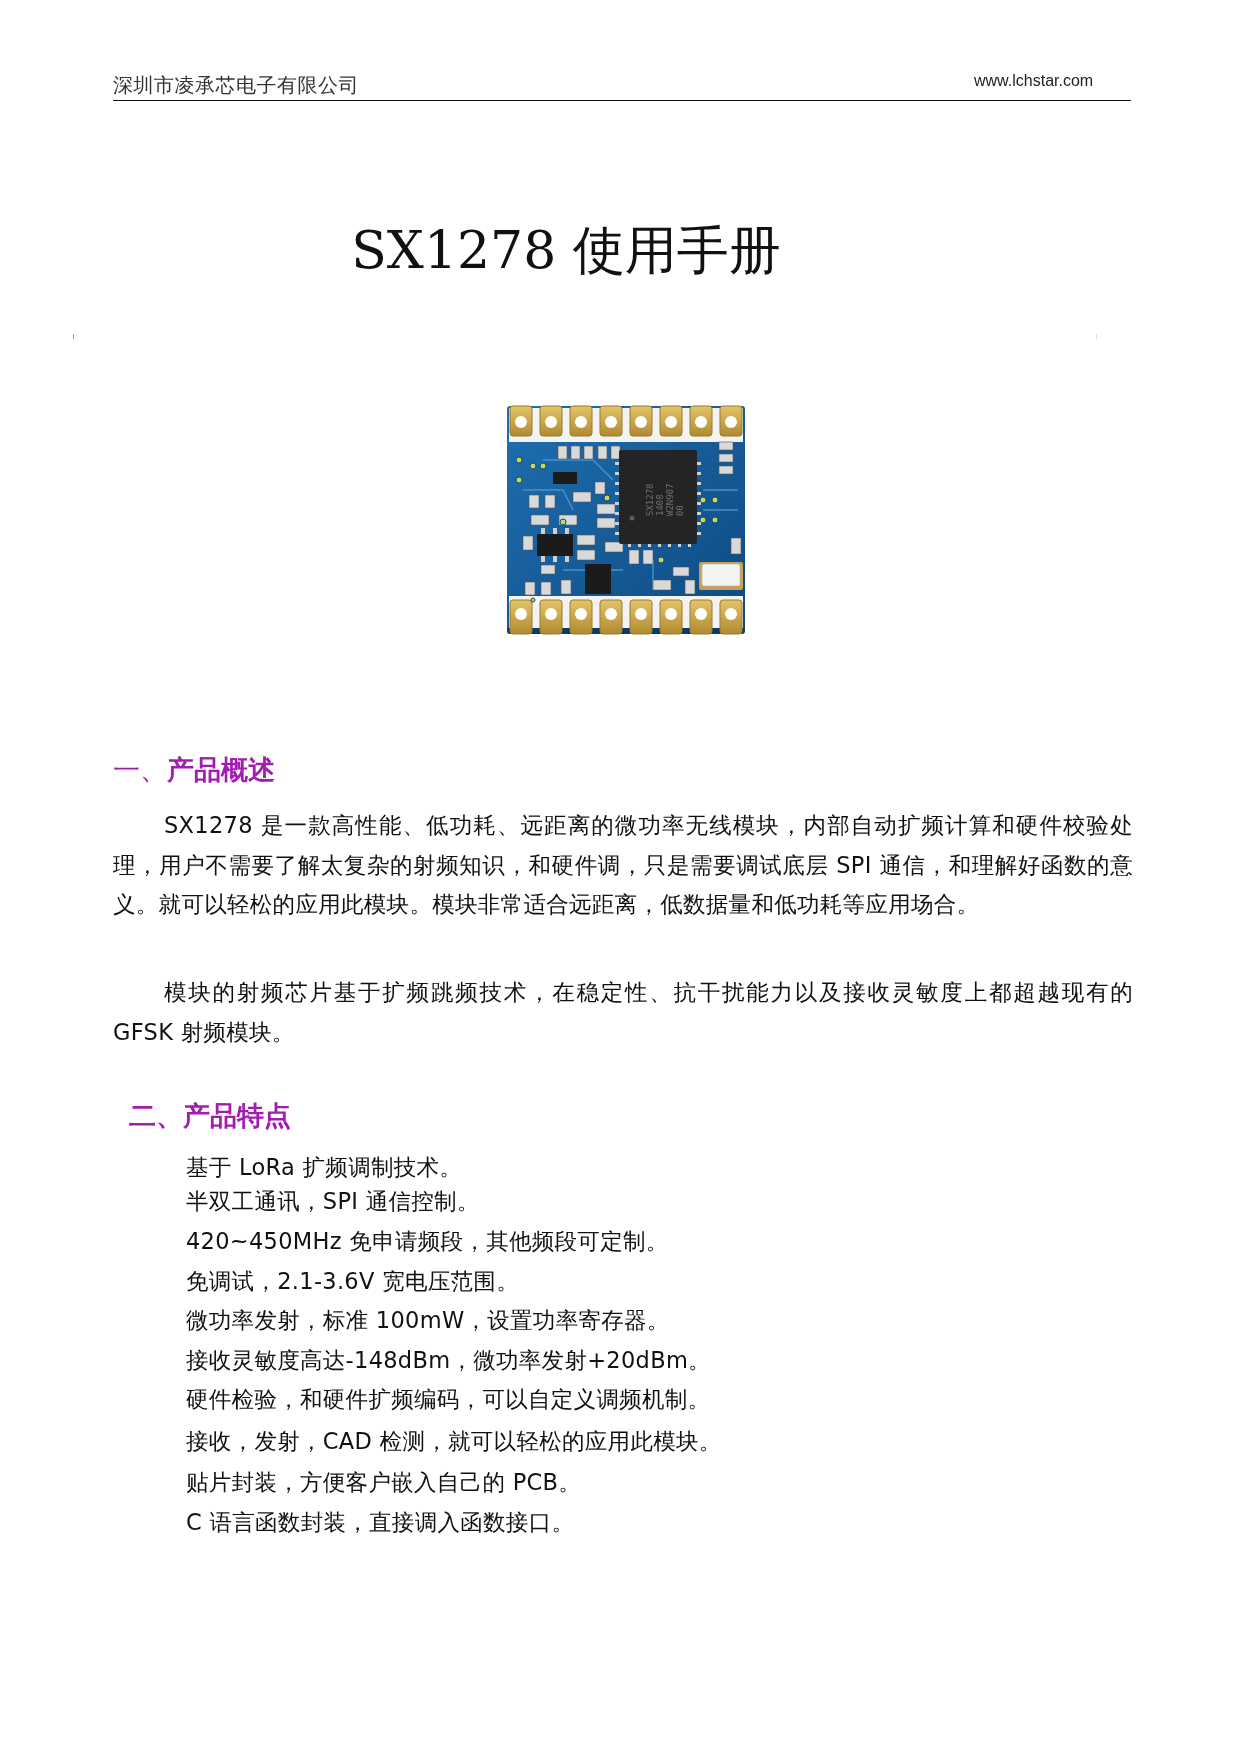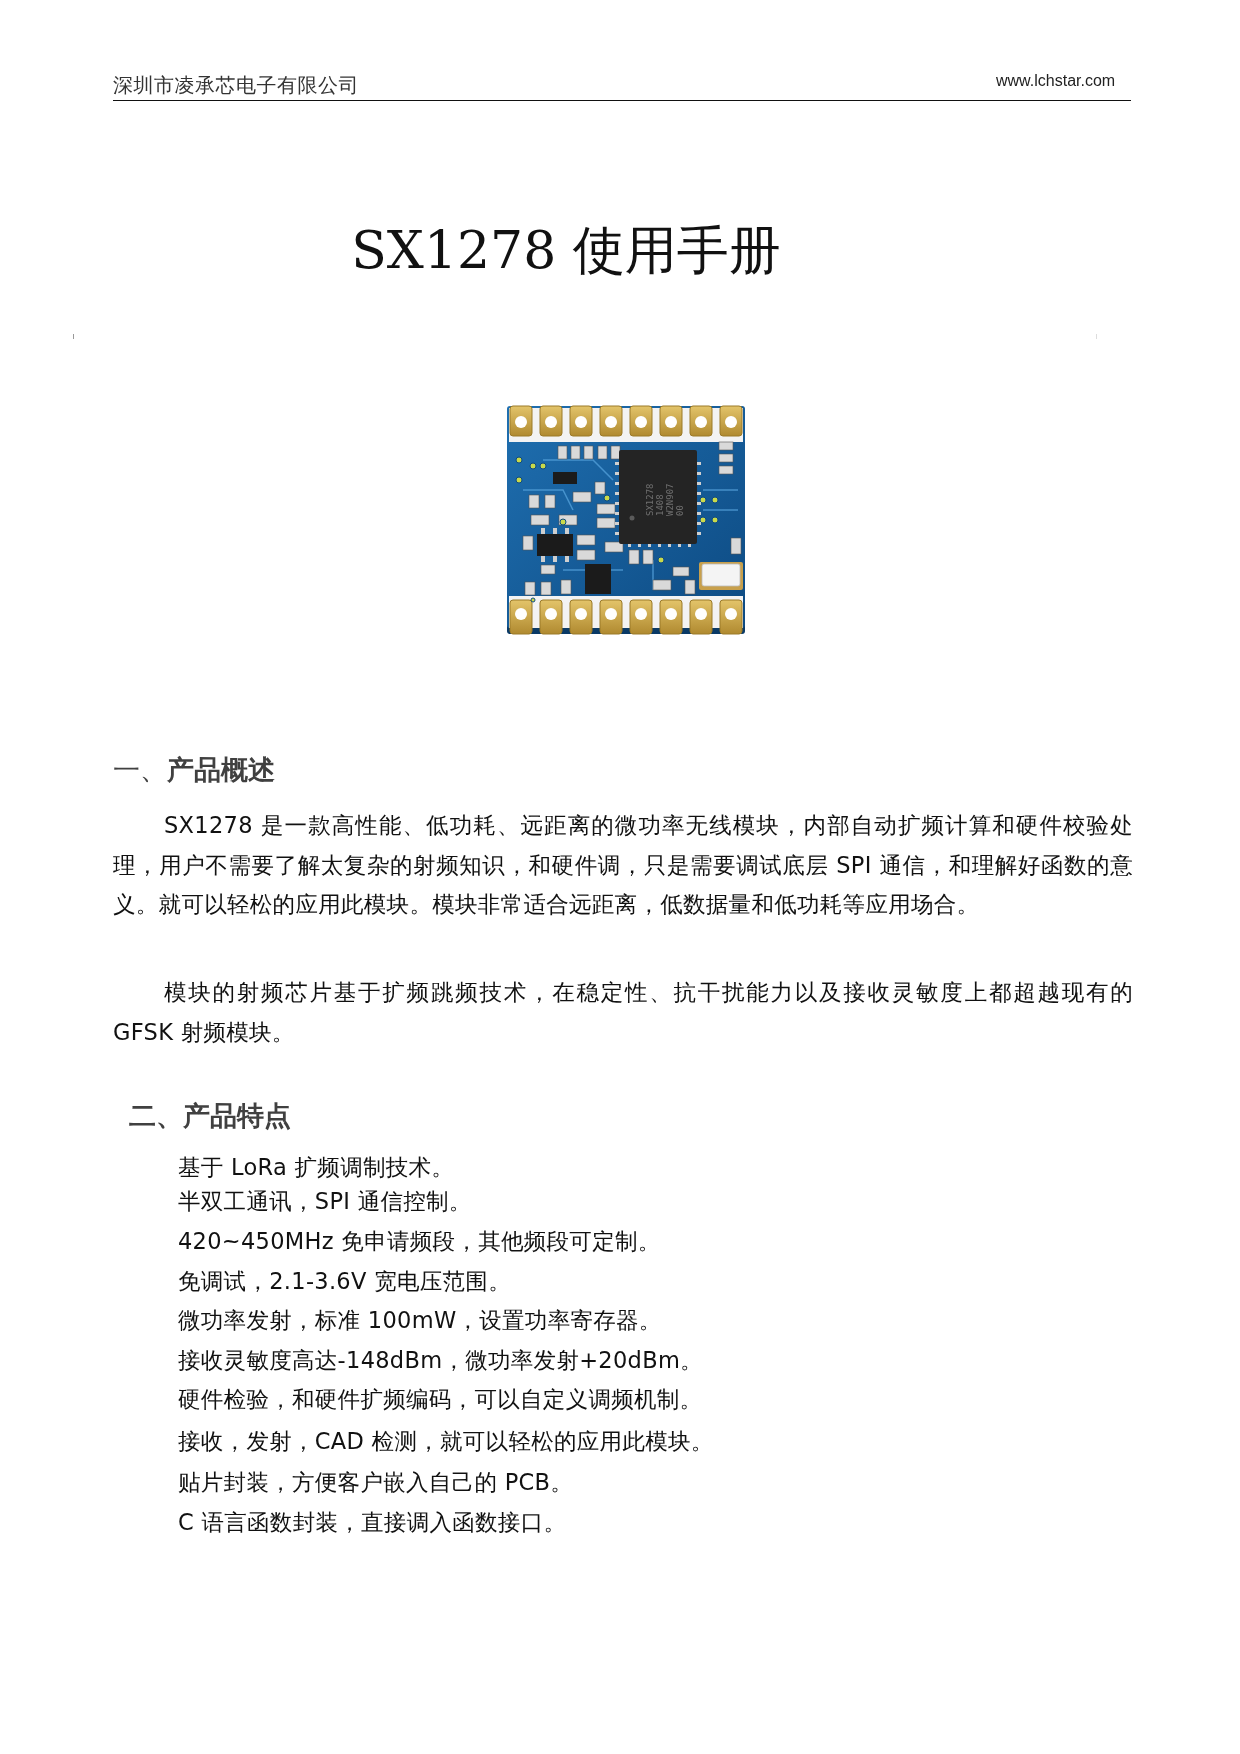--- a/index.html
+++ b/index.html
@@ -1,27 +1,27 @@
 <!DOCTYPE html>
 <html><head>
 <meta charset="utf-8">
 <style>
   html, body { margin:0; padding:0; background:#ffffff; }
   body { width:1240px; height:1754px; position:relative; overflow:hidden; color:#111; font-family:"DejaVu Sans", sans-serif; }
   .header-left { position:absolute; left:113px; top:72px; font-family:"DejaVu Serif", serif; font-size:20px; color:#333; letter-spacing:0.5px; }
-  .header-right { position:absolute; left:996px; top:72px; font-family:"Liberation Sans", sans-serif; font-size:16px; color:#222; }
+  .header-right { position:absolute; left:974px; top:72px; font-family:"Liberation Sans", sans-serif; font-size:16px; color:#222; }
   .header-rule { position:absolute; left:113px; top:100px; width:1018px; height:0; border-top:1.5px solid #111; }
   .edge-mark { position:absolute; width:1px; height:5px; background:#999; }
   .title { position:absolute; left:0; width:1132px; top:180px; text-align:center; font-family:"DejaVu Serif", serif; font-size:52px; font-weight:normal; color:#111; line-height:70px; }
   .module { position:absolute; left:503px; top:400px; width:246px; height:238px; }
-  .h1 { position:absolute; left:113px; font-size:27px; font-weight:bold; color:#404040; line-height:36px; }
+  .h1 { position:absolute; left:113px; font-size:27px; font-weight:bold; color:#a21caf; line-height:36px; }
   .h1 .num { font-weight:normal; }
   .para { position:absolute; left:113px; width:1020px; font-size:22.5px; line-height:39.5px; color:#111; text-indent:51px; text-align:justify; letter-spacing:0.3px; }
   .feature-list { position:absolute; left:170px; top:1152px; margin:0; padding:0; list-style:none; font-size:22.5px; color:#111; }
-  .feature-list li { position:absolute; left:8px; white-space:nowrap; letter-spacing:0.3px; }
+  .feature-list li { position:absolute; left:16px; white-space:nowrap; letter-spacing:0.3px; }
 </style>
 </head>
 <body>
 
 <div class="header-left">深圳市凌承芯电子有限公司</div>
 <div class="header-right">www.lchstar.com</div>
 <div class="header-rule"></div>
 <div class="edge-mark" style="left:73px; top:334px;"></div>
 <div class="edge-mark" style="left:1096px; top:334px; background:#ddd;"></div>
 

